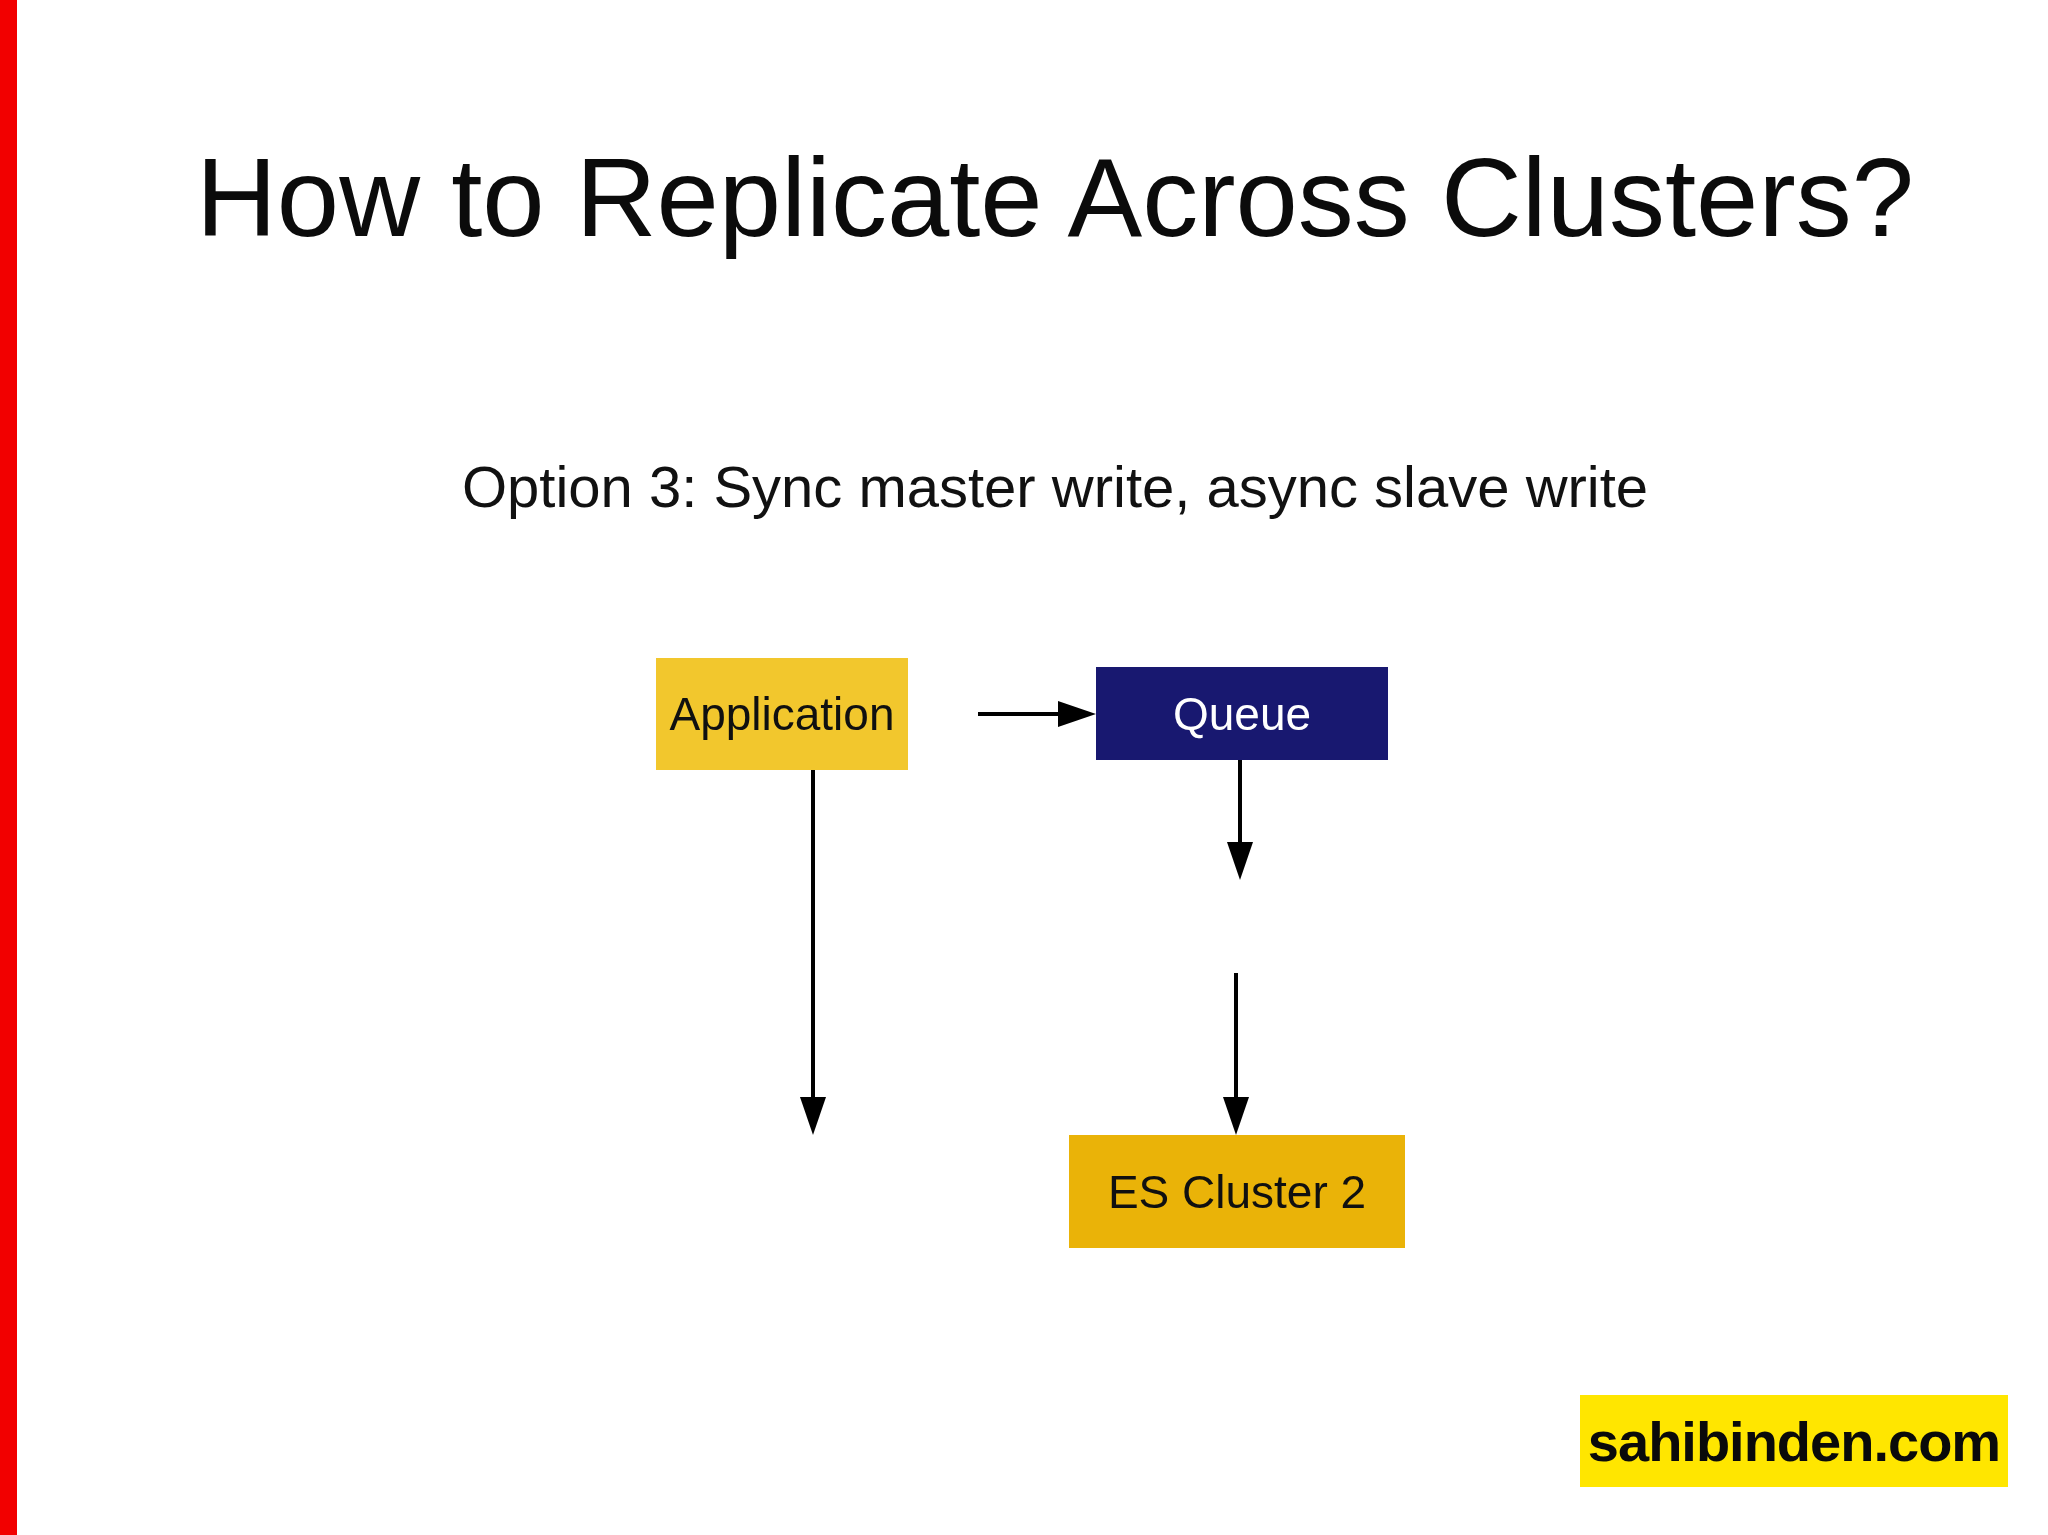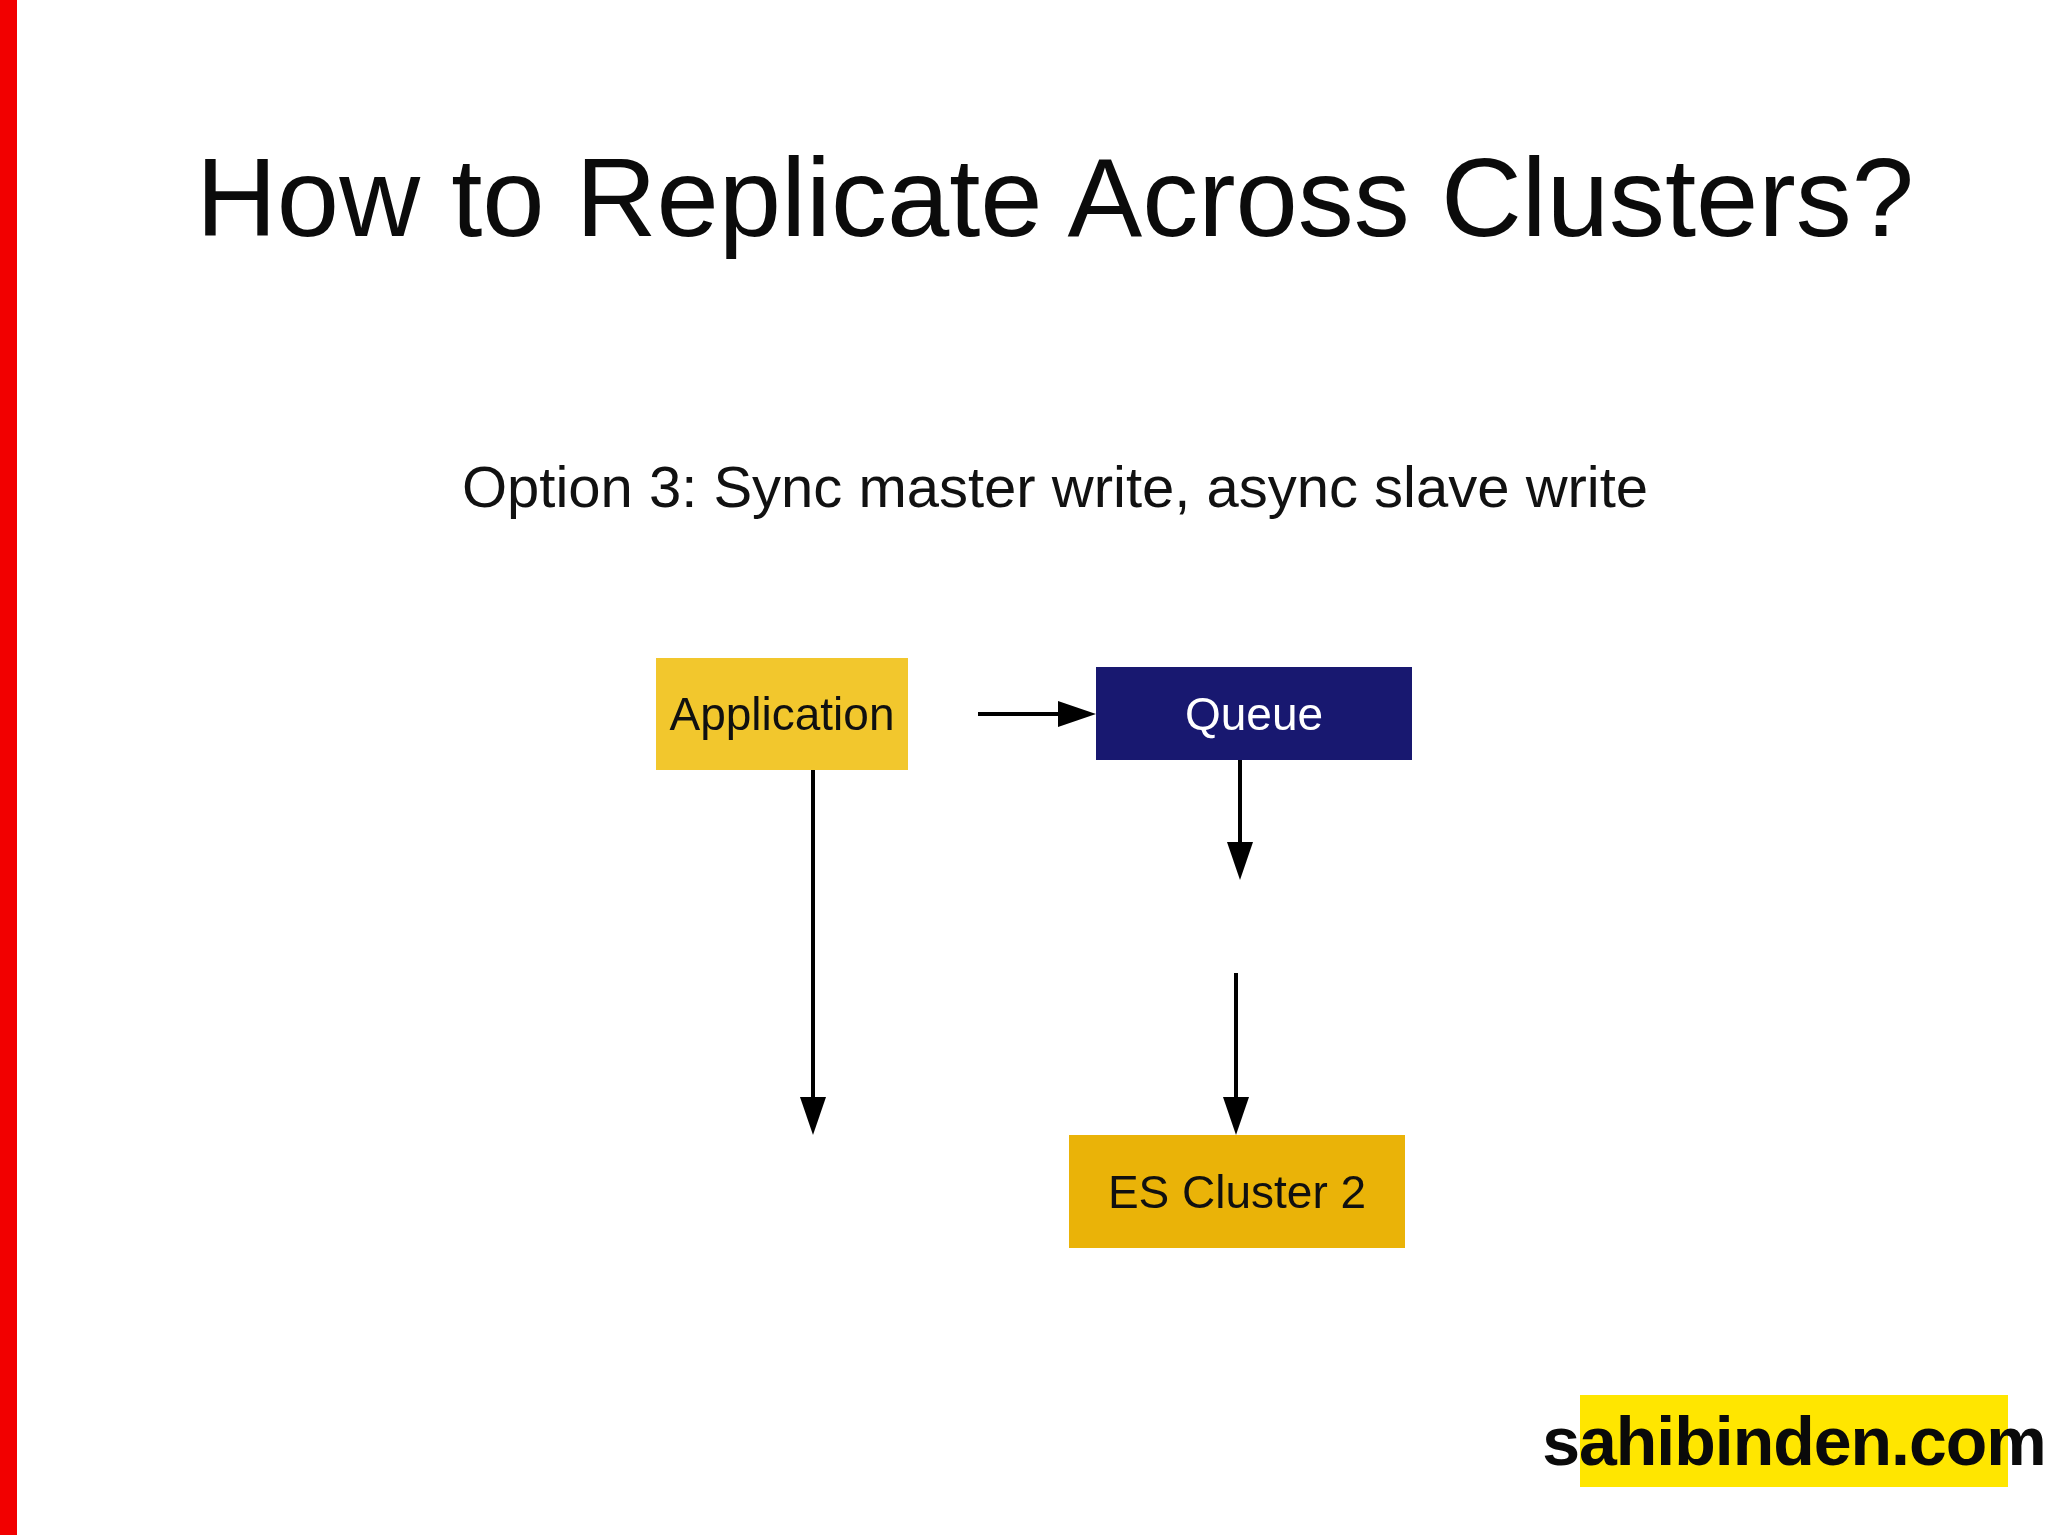--- a/index.html
+++ b/index.html
@@ -30,21 +30,21 @@
   }
   .node{
     position:absolute;
     display:flex;align-items:center;justify-content:center;
     font-size:46px;
     color:#101010;
     white-space:nowrap;
   }
   .node-dark{color:#ffffff;}
   #node-application{left:656px;top:658px;width:252px;height:112px;}
-  #node-queue{left:1096px;top:667px;width:316px;height:93px;}
+  #node-queue{left:1096px;top:667px;width:292px;height:93px;}
   #node-replicator{left:1086px;top:880px;width:300px;height:93px;}
   #node-es1{left:645px;top:1135px;width:340px;height:113px;}
   #node-es2{left:1069px;top:1135px;width:336px;height:113px;}
   .edge-line{position:absolute;background:#000000;}
   .head-right{
     position:absolute;width:0;height:0;
     border-top:13px solid transparent;
     border-bottom:13px solid transparent;
     border-left:38px solid #000000;
   }
@@ -62,21 +62,21 @@
   #edge-ae-head{left:800px;top:1097px;}
   
   #edge-qr-line{left:1238px;top:760px;width:4px;height:84px;}
   #edge-qr-head{left:1227px;top:842px;}
   
   #edge-re-line{left:1234px;top:973px;width:4px;height:126px;}
   #edge-re-head{left:1223px;top:1097px;}
   .brand-logo{
     position:absolute;left:1580px;top:1395px;width:428px;height:92px;
     display:flex;align-items:center;justify-content:center;
-    font-size:68px;font-weight:bold;letter-spacing:-1px;
+    font-size:56px;font-weight:bold;letter-spacing:-1px;
     color:#0a0a0a;
     white-space:nowrap;
   }
 </style>
 </head>
 <body>
 
 <div id="stage">
 
   <div class="accent-bar" style="background-color: rgb(242, 0, 0);"></div>

